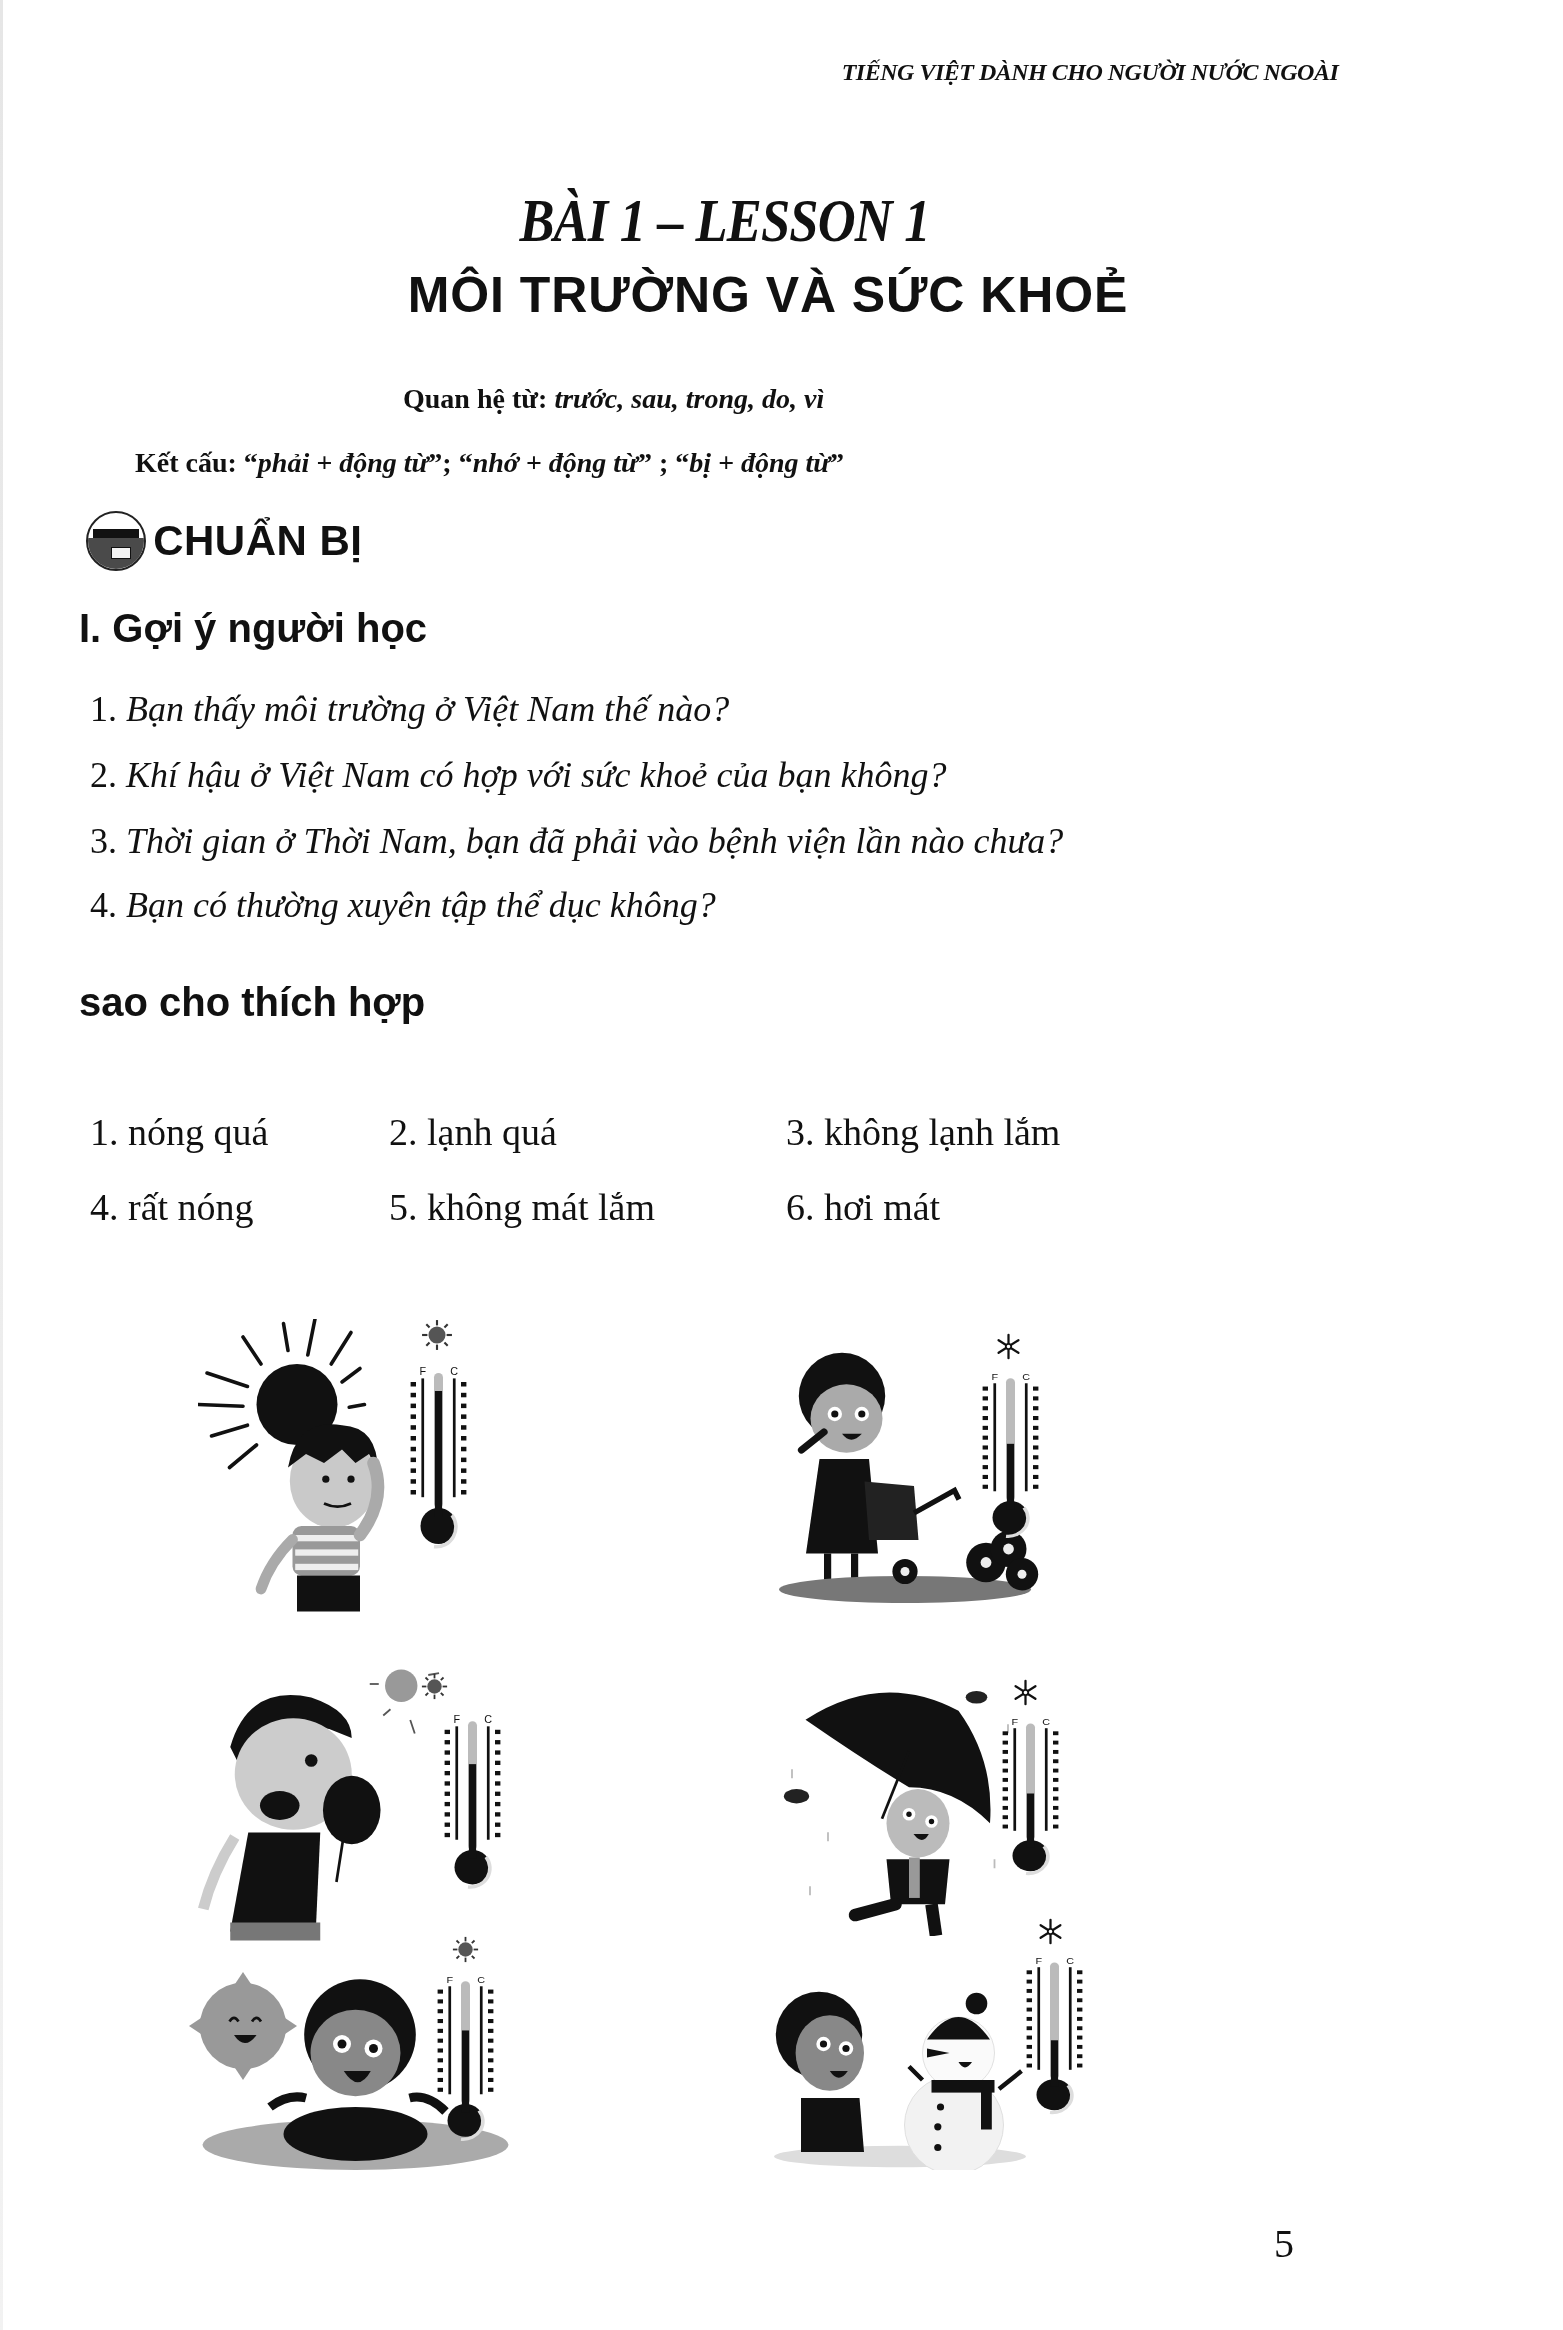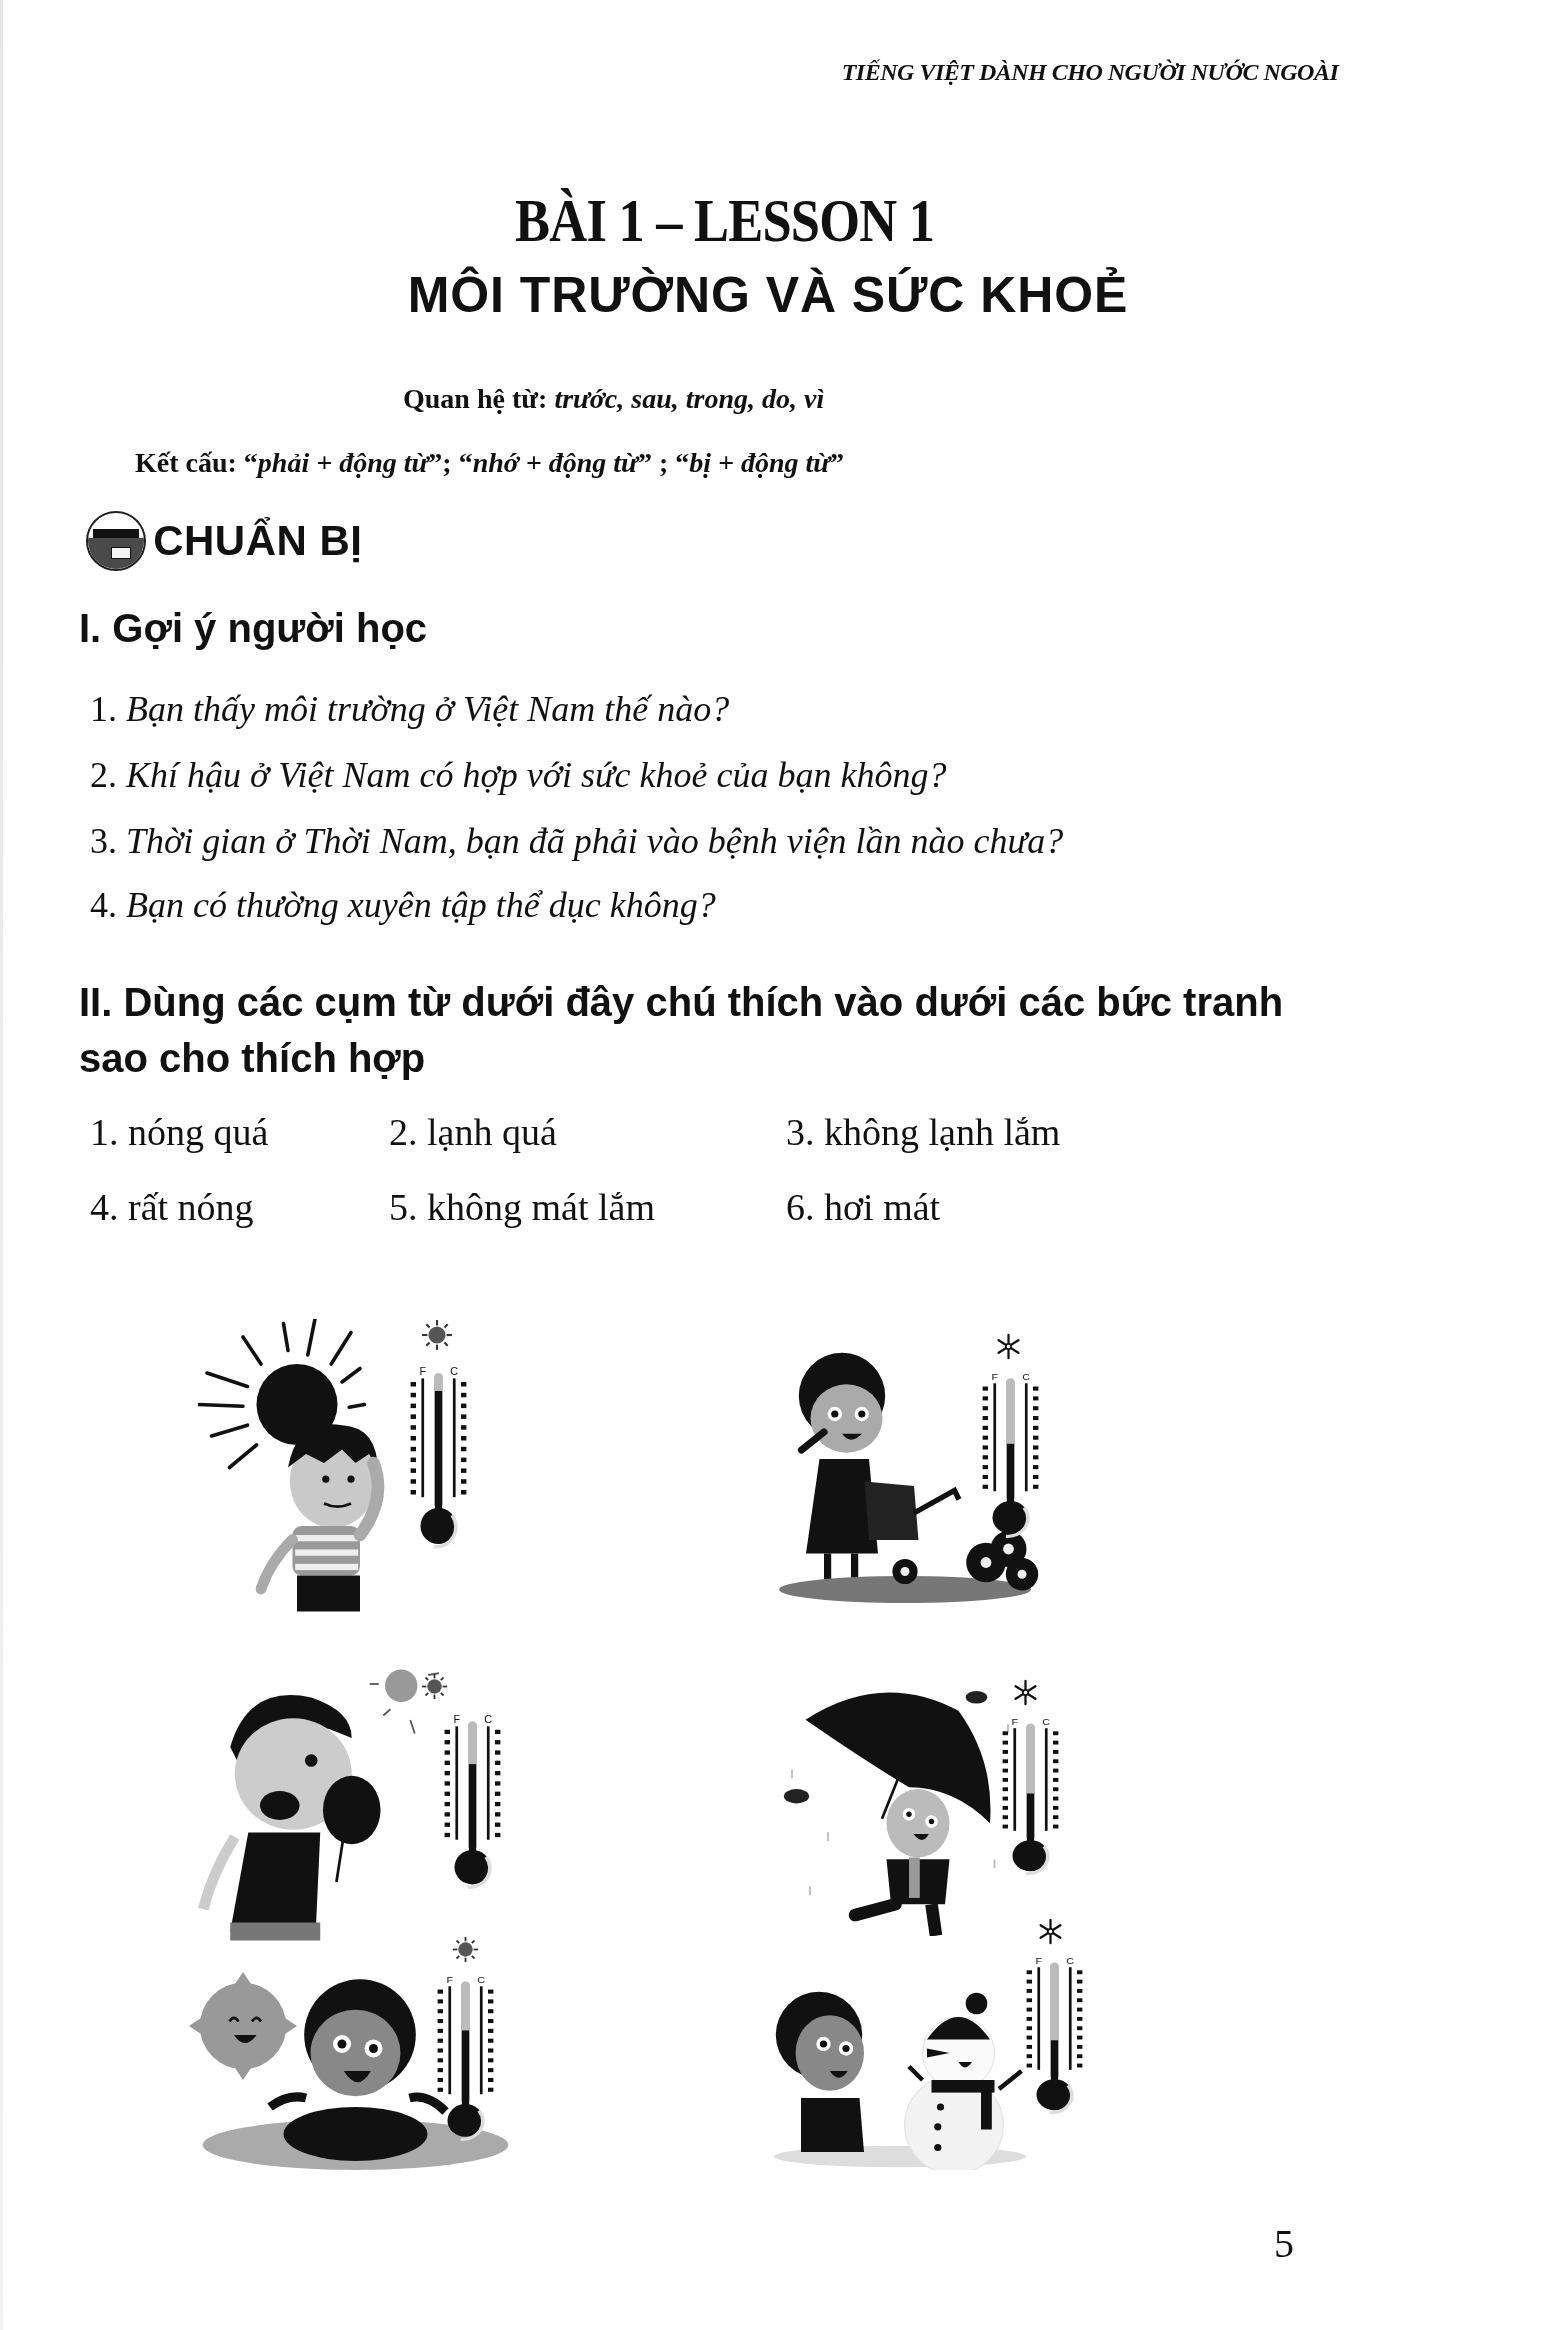--- a/index.html
+++ b/index.html
@@ -4,21 +4,21 @@
 <style>
   html, body { margin: 0; padding: 0; background: #ffffff; }
   body { width: 1563px; height: 2330px; position: relative; overflow: hidden; color: #111; }
   .abs { position: absolute; }
   .serif { font-family: "Liberation Serif", "DejaVu Serif", serif; }
   .sans { font-family: "Liberation Sans", "DejaVu Sans", sans-serif; padding-left: 43px; }
 
   .running-head { right: 221px; top: 56px; text-align: center; width: 504px; }
   .running-head .l1 { font-size: 24px; font-weight: bold; font-style: italic; letter-spacing: -0.5px; line-height: 32px; }
   .running-head .l2 { font-size: 21.6px; font-style: italic; line-height: 31px; color: #222; }
-  .lesson-title-wrap { left: 0; top: 185px; width: 1450px; text-align: center; }
+  .lesson-title-wrap { left: 0; top: 185px; width: 1450px; text-align: center; font-style: italic; }
   .lesson-subtitle { left: 0; top: 266px; width: 1450px; text-align: center; font-size: 50px; font-weight: bold; letter-spacing: 0.9px; }
 
   .grammar-line { font-size: 28px; font-weight: bold; line-height: 50px; }
   .grammar-line i { font-weight: bold; }
   .quan-he { left: 403px; top: 374px; }
   .ket-cau { left: 135px; top: 438px; }
 
   .section-head { font-size: 40px; font-weight: bold; line-height: 50px; }
   .chuan-bi { left: 43px; top: 511px; display: flex; align-items: center; }
   .chuan-bi .badge { width: 56px; height: 56px; border-radius: 50%; border: 2.7px solid #222; overflow: hidden; position: relative; margin-right: 7.2px; background: #fff; }
@@ -80,21 +80,20 @@
   <span class="num">2. </span><span class="txt">Khí hậu ở Việt Nam có hợp với sức khoẻ của bạn không?</span>
 </div>
 <div class="abs question serif" style="top:818px">
   <span class="num">3. </span><span class="txt">Thời gian ở Thời Nam, bạn đã phải vào bệnh viện lần nào chưa?</span>
 </div>
 <div class="abs question serif" style="top:882px">
   <span class="num">4. </span><span class="txt">Bạn có thường xuyên tập thể dục không?</span>
 </div>
 
 <div class="abs sec2 section-head sans">
-  <div>II. Dùng các cụm từ dưới đây chú thích vào dưới các bức tranh</div>
   <div>sao cho thích hợp</div>
 </div>
 
 <div class="abs opt serif" style="left:90px;top:1109px"><span>1.</span> <span>nóng quá</span></div>
 <div class="abs opt serif" style="left:389px;top:1109px"><span>2.</span> <span>lạnh quá</span></div>
 <div class="abs opt serif" style="left:786px;top:1109px"><span>3.</span> <span>không lạnh lắm</span></div>
 <div class="abs opt serif" style="left:90px;top:1184px"><span>4.</span> <span>rất nóng</span></div>
 <div class="abs opt serif" style="left:389px;top:1184px"><span>5.</span> <span>không mát lắm</span></div>
 <div class="abs opt serif" style="left:786px;top:1184px"><span>6.</span> <span>hơi mát</span></div>
 

